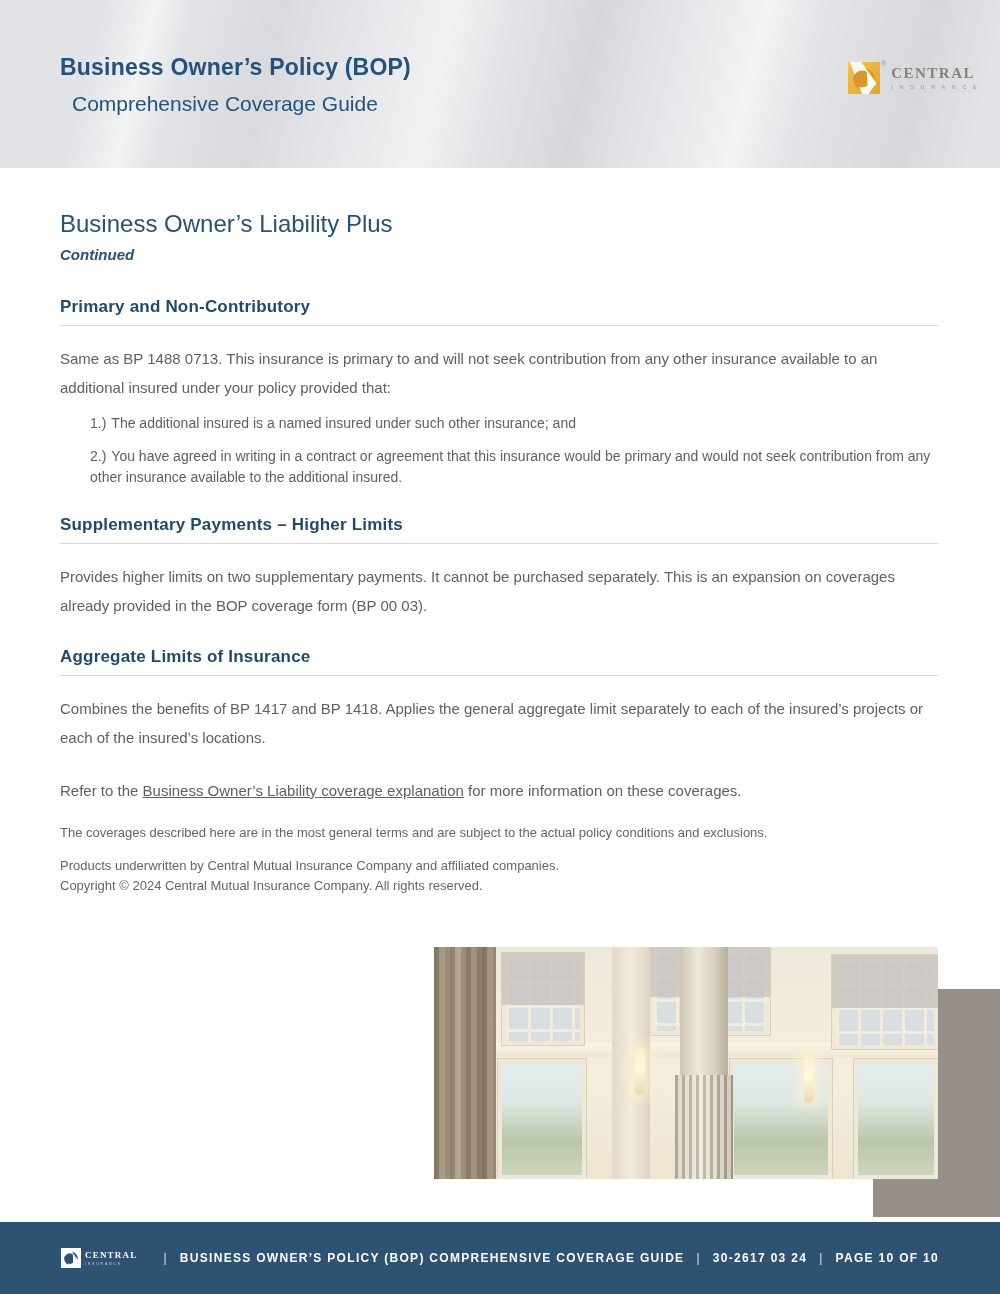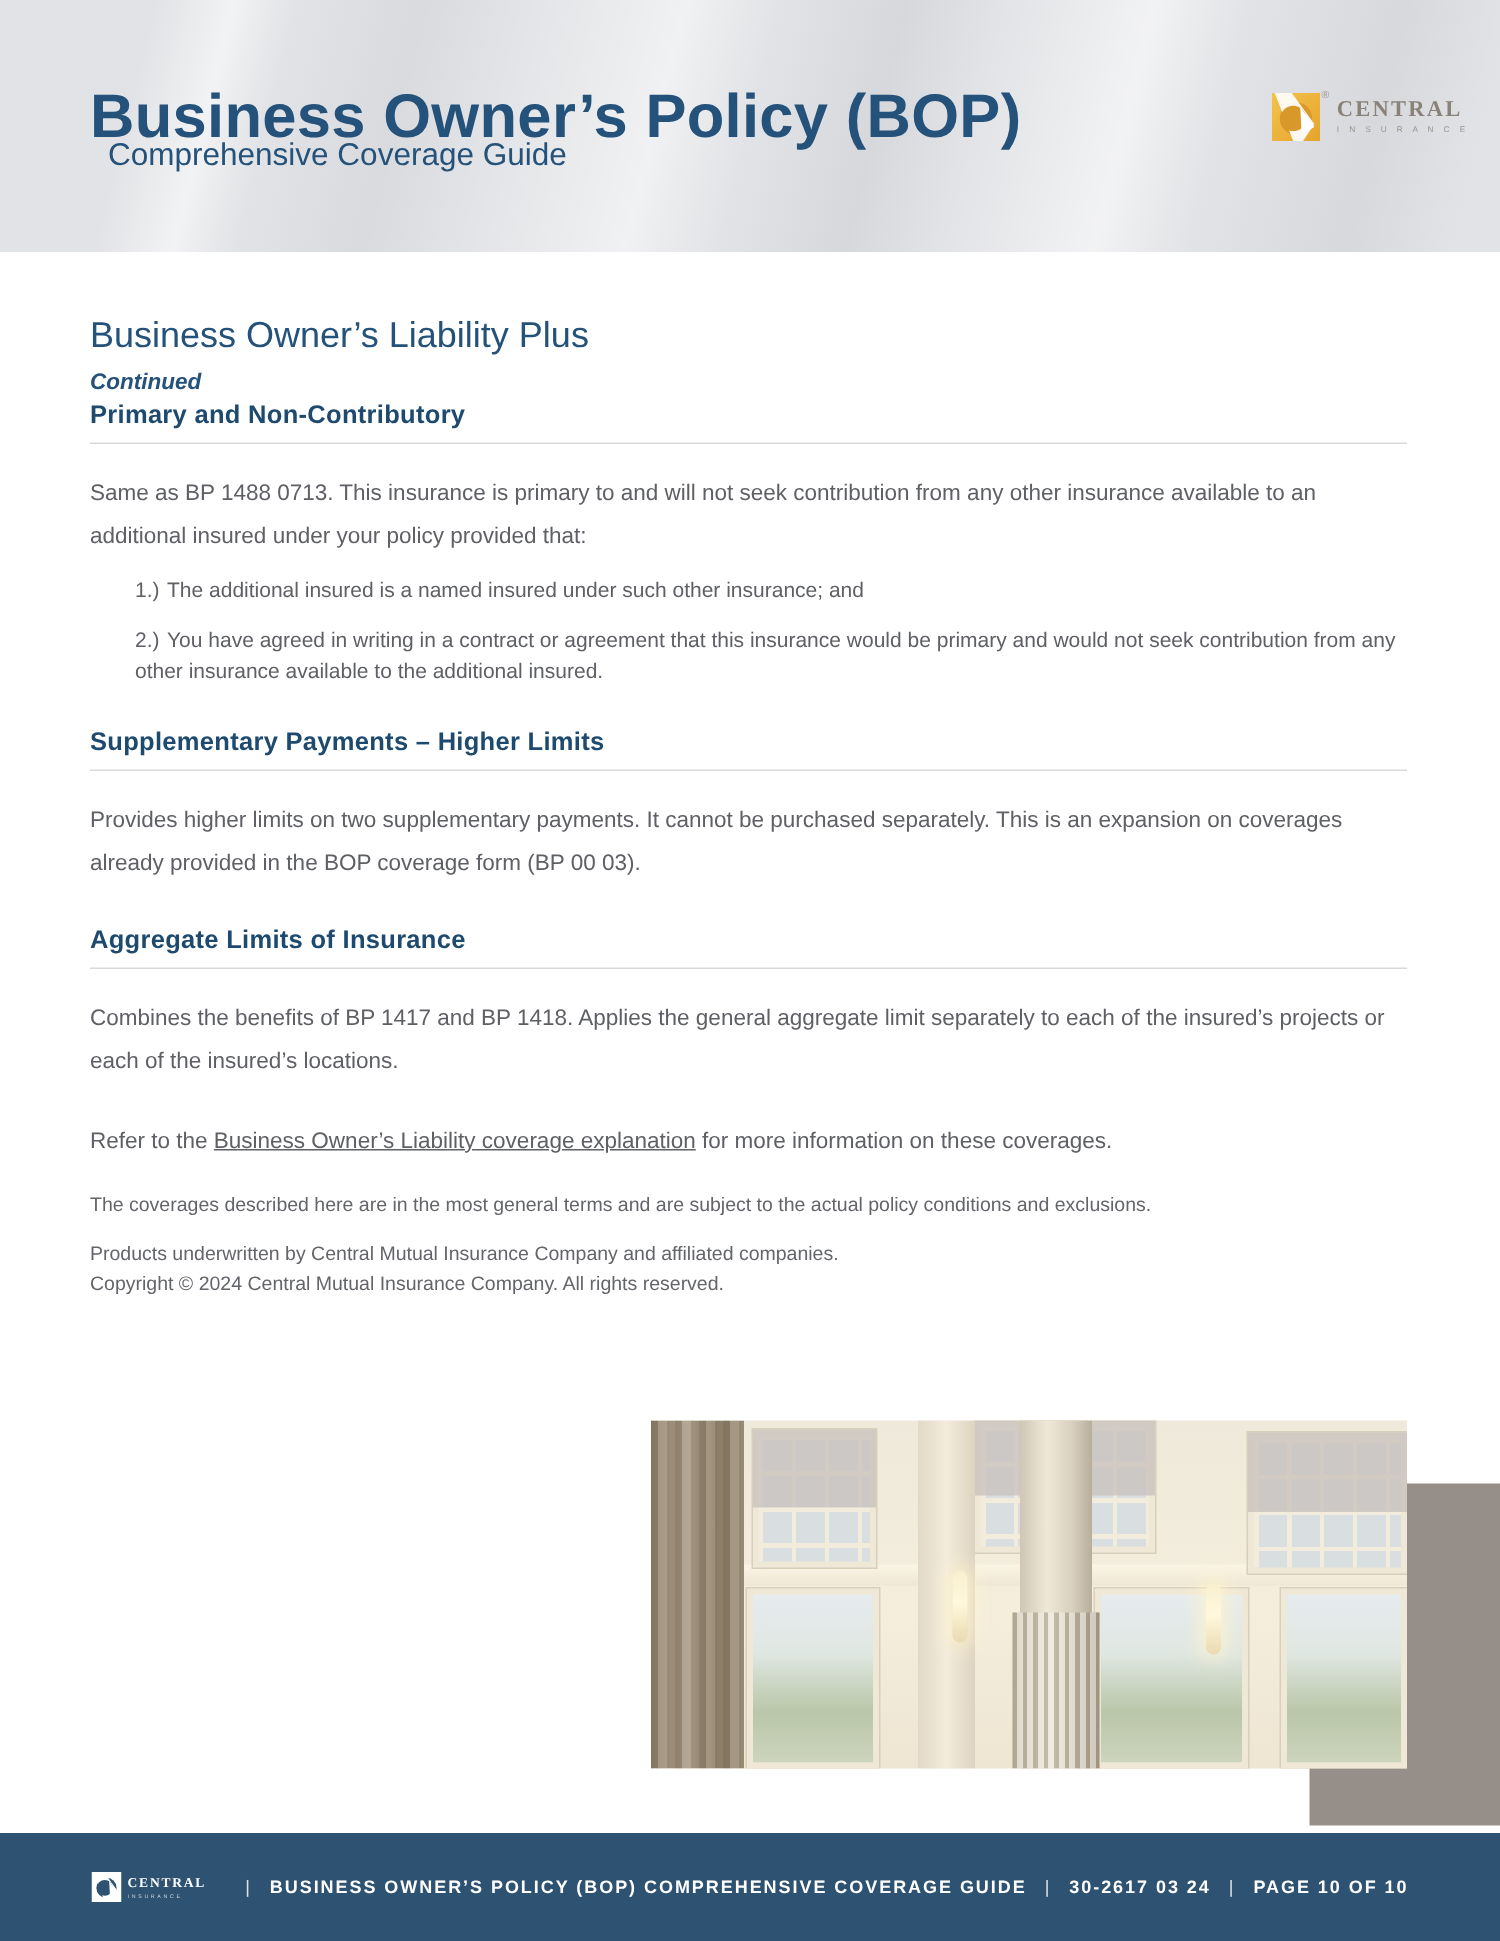--- a/index.html
+++ b/index.html
@@ -21,42 +21,42 @@
         rgba(255,255,255,0) 10%, rgba(255,255,255,.55) 15%, rgba(255,255,255,0) 19%,
         rgba(190,192,196,.25) 27%, rgba(255,255,255,0) 33%,
         rgba(255,255,255,.5) 44%, rgba(255,255,255,0) 50%,
         rgba(185,187,192,.28) 58%, rgba(255,255,255,0) 64%,
         rgba(255,255,255,.55) 74%, rgba(255,255,255,0) 80%,
         rgba(190,192,196,.3) 90%, rgba(255,255,255,0) 97%),
       #e2e3e6;
   }
   .banner-title {
     position:absolute; left:60px; top:54px;
-    font-size:41px; font-weight:bold; color:#24527a; letter-spacing:.2px;
+    font-size:23px; font-weight:bold; color:#24527a; letter-spacing:.2px;
   }
   .banner-subtitle {
     position:absolute; left:72px; top:92px;
     font-size:21px; color:#24527a;
   }
   .brand { position:absolute; left:848px; top:62px; display:flex; align-items:flex-start; }
   .brand-mark { width:32px; height:32px; display:block; }
   .brand-reg { font-size:7px; color:#9a948c; margin:-2px 0 0 1px; }
   .brand-textcol { margin:4px 0 0 5px; }
   .brand-name {
     font-family:"Liberation Serif", serif;
     font-size:15px; font-weight:bold; color:#8a8178; letter-spacing:1.5px; line-height:15px;
   }
   .brand-tagline {
     font-size:5.5px; color:#9a948c; letter-spacing:2.6px; margin-top:3px;
   }
 
   
   .main { padding:42px 62px 0 60px; color:#5e6065; }
   .page-heading { font-size:24px; font-weight:normal; color:#24527a; margin:0 0 8px; }
-  .continued { font-size:15px; font-style:italic; font-weight:bold; color:#24527a; margin:0 0 4px; }
+  .continued { font-size:15px; font-style:italic; font-weight:bold; color:#24527a; margin:0 0 34px; }
 
   .section { margin-bottom:27px; }
   .section-title { font-size:17px; font-weight:bold; color:#1d4a6e; margin:0 0 8px; letter-spacing:.2px; }
   .rule { border:none; border-top:1px solid #d8d9db; margin:0 0 18px; }
   .body-text { font-size:15px; line-height:29px; margin:0; }
 
   .list { margin:11px 0 0; padding-left:30px; }
   .list-item { font-size:14px; line-height:21px; }
   .list-item + .list-item { margin-top:12px; }
   .list-marker { margin-right:5px; }

